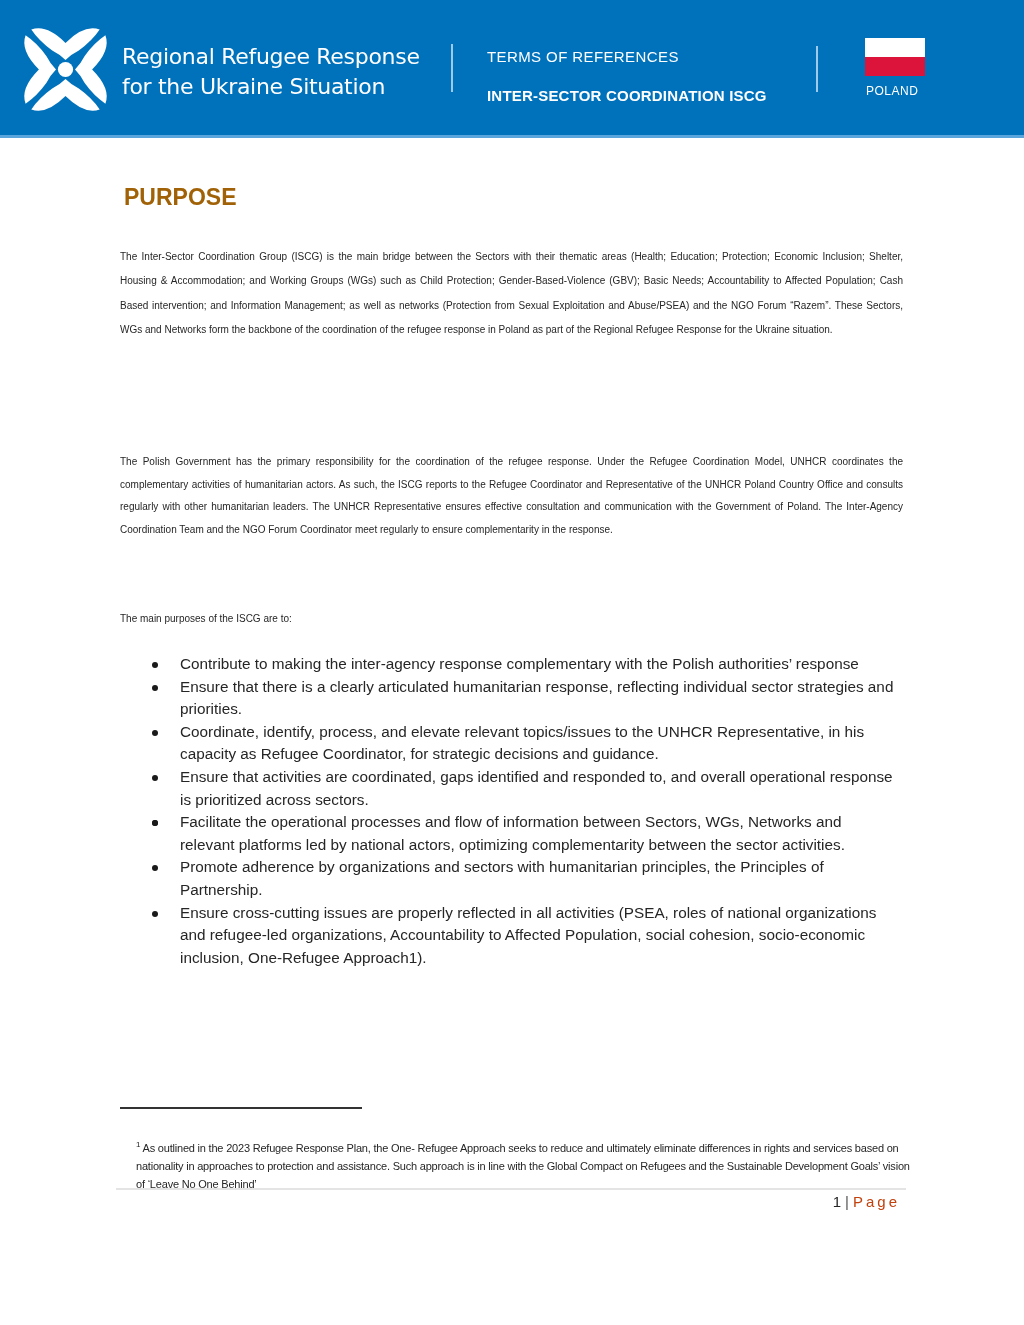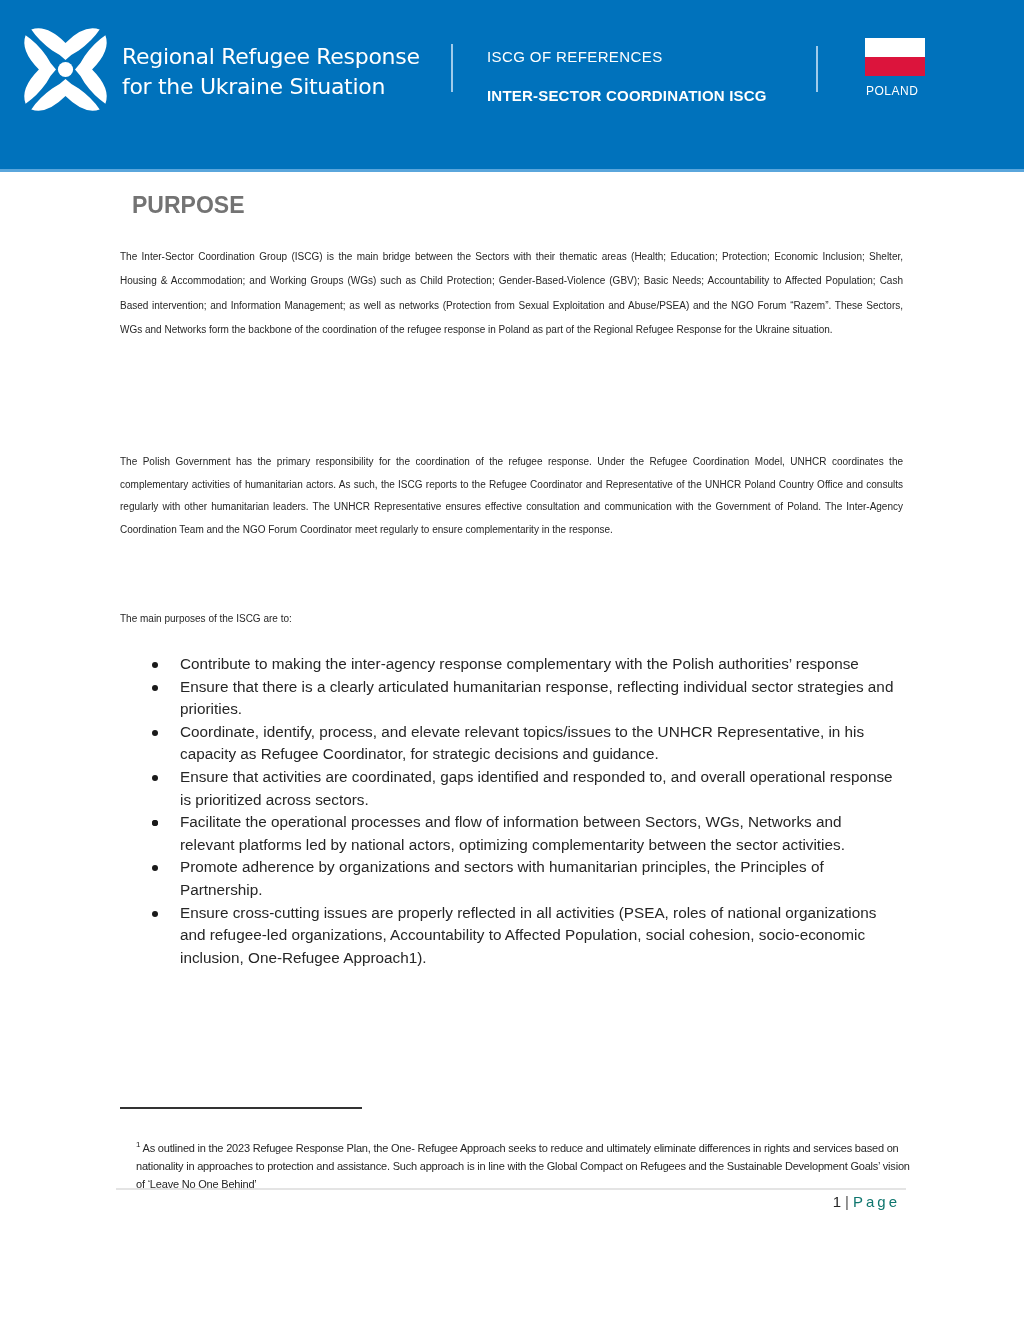--- a/index.html
+++ b/index.html
@@ -12,21 +12,21 @@
       height: 1325px;
       position: relative;
       overflow: hidden;
       font-family: "Liberation Sans", sans-serif;
       color: #262626;
     }
     .header {
       position: absolute;
       left: 0; top: 0;
       width: 1024px;
-      height: 172px;
+      height: 138px;
       background: #0072bc;
       border-bottom: 3px solid #5aa6dc;
       box-sizing: border-box;
     }
     .logo-mark {
       position: absolute;
       left: 18px; top: 22px;
       width: 95px; height: 95px;
     }
     .logo-text {
@@ -71,24 +71,24 @@
       position: absolute;
       left: 866px; top: 84px;
       color: #ffffff;
       font-size: 12px;
       letter-spacing: 0.5px;
     }
 
     .purpose-heading {
       position: absolute;
       left: 120px; top: 180px;
-      color: #737373;
+      color: #a16207;
       font-size: 23px;
       font-weight: bold;
-      margin: 12px;
+      margin: 4px;
     }
     .para {
       position: absolute;
       left: 120px;
       width: 783px;
       font-size: 10px;
       text-align: justify;
       margin: 0;
       color: #262626;
     }
@@ -147,21 +147,21 @@
       height: 2px;
       background: #e4e4e4;
     }
     .page-number {
       position: absolute;
       right: 124px; top: 1193px;
       font-size: 15px;
       color: #262626;
     }
     .page-number .sep { color: #555; margin: 0 4px; }
-    .page-number .page-word { color: #0f766e; letter-spacing: 3px; margin-top: 6px; }
+    .page-number .page-word { color: #c2410c; letter-spacing: 3px; margin-top: 6px; }
   </style>
 </head>
 <body>
 
 <div class="header">
   <svg class="logo-mark" viewBox="0 0 100 100">
     <g fill="#ffffff">
 
       <path d="M14 8 Q30 2 50 22 Q70 2 86 8 Q78 20 64 30 Q56 34 50 40 Q44 34 36 30 Q22 20 14 8 Z"></path>
 
@@ -171,21 +171,21 @@
 
       <path d="M92 14 Q98 30 78 50 Q98 70 92 86 Q80 78 70 64 Q66 56 60 50 Q66 44 70 36 Q80 22 92 14 Z"></path>
       <circle cx="50" cy="50" r="8"></circle>
     </g>
   </svg>
   <div class="logo-text">
     <div>Regional Refugee Response</div>
     <div>for the Ukraine Situation</div>
   </div>
   <div class="vdivider vd1"></div>
-  <div class="tor-label">ISCG OF REFERENCES</div>
+  <div class="tor-label">TERMS OF REFERENCES</div>
   <div class="group-label">INTER-SECTOR COORDINATION ISCG</div>
   <div class="vdivider vd2"></div>
   <div class="flag">
     <div class="white"></div>
     <div class="red"></div>
   </div>
   <div class="country-label">POLAND</div>
 </div>
 
 <h1 class="purpose-heading">PURPOSE</h1>

